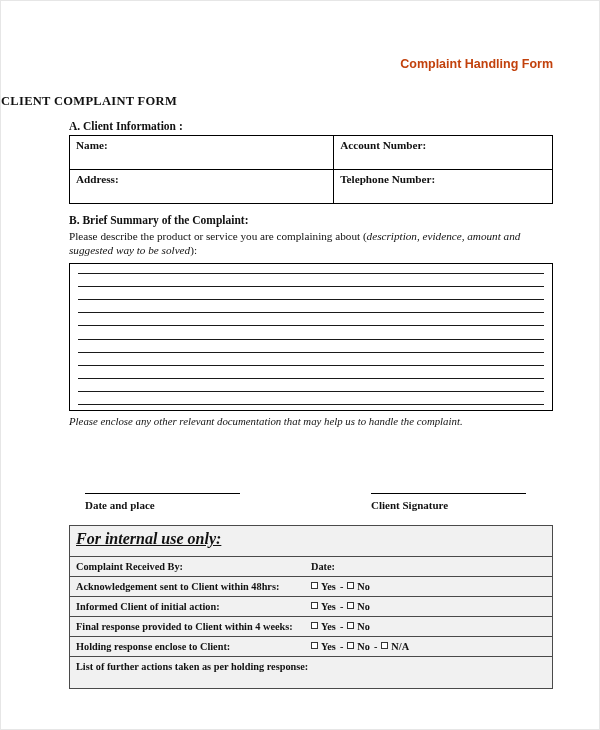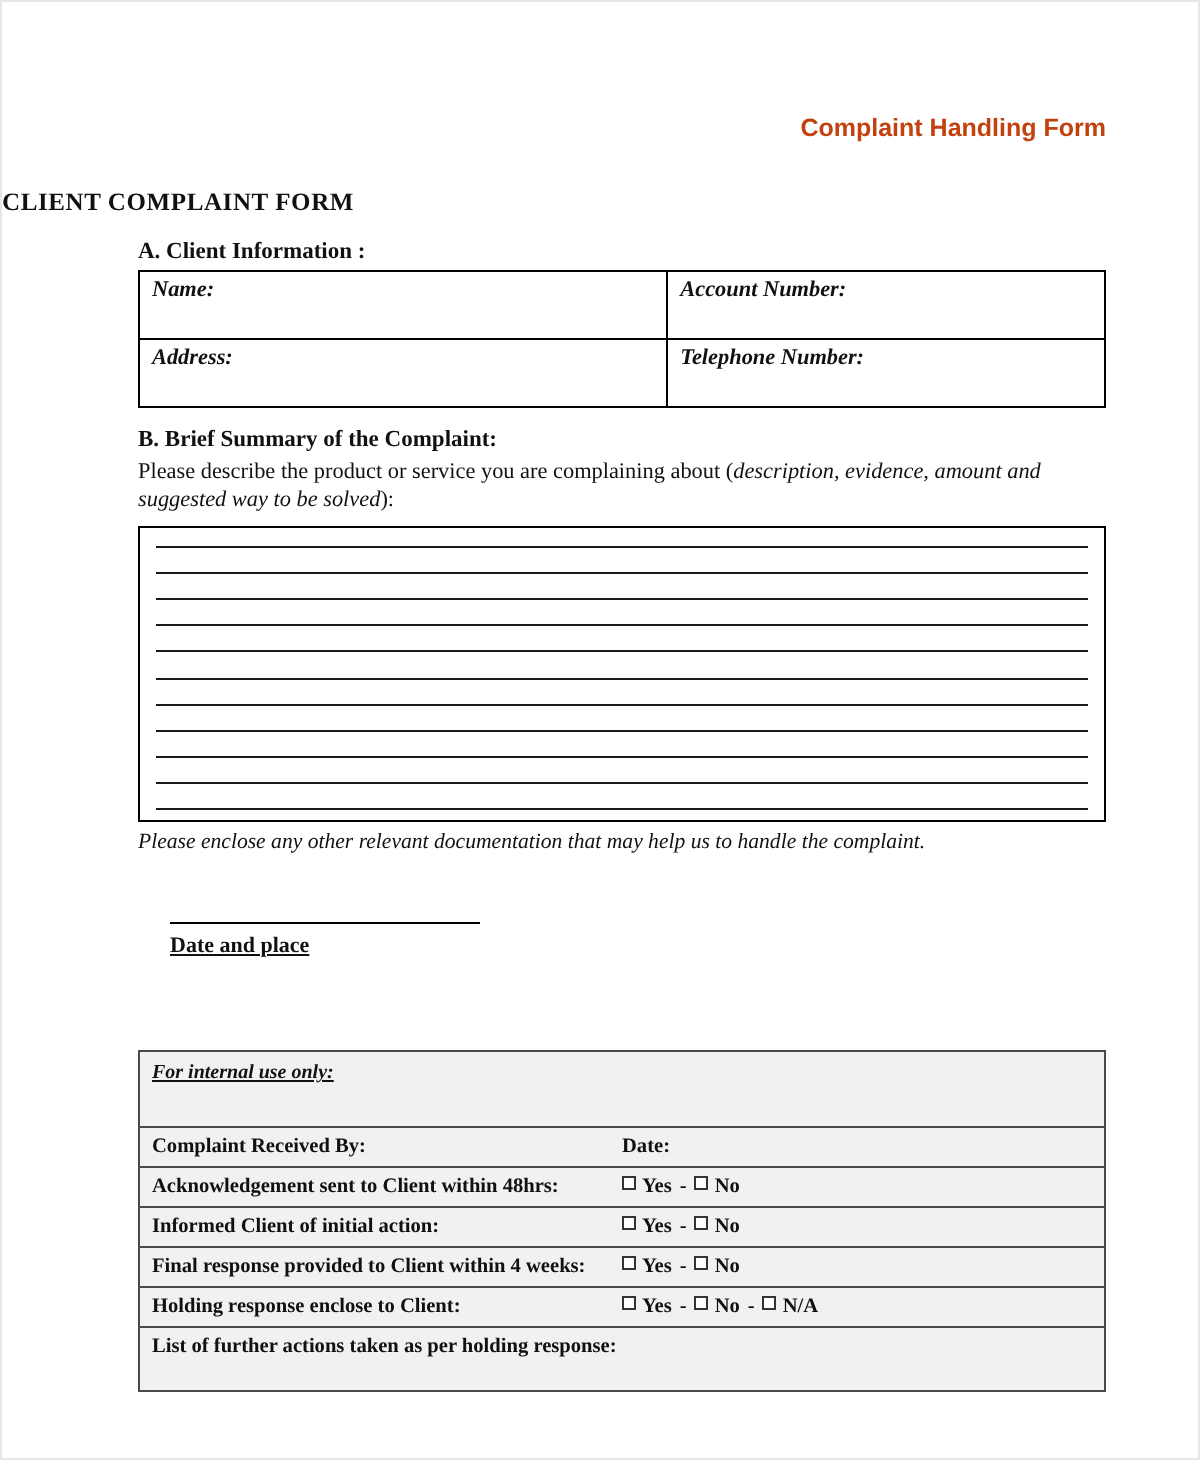--- a/index.html
+++ b/index.html
@@ -90,21 +90,20 @@
   .section-b-desc .em { font-style: italic; }
 
   
   #client-table {
     position: absolute;
     left: 68px;
     top: 134px;
     width: 484px;
     border-collapse: collapse;
     table-layout: fixed;
-    font-style: italic;
   }
   #client-table td {
     border: 1px solid #000000;
     height: 26px;
     padding: 3px 6px 4px 6px;
     font-size: 11.2px;
     font-weight: bold;
     vertical-align: top;
   }
   #client-table td.wide { width: 52%; }
@@ -135,22 +134,21 @@
     top: 414px;
     width: 490px;
     font-size: 10.8px;
     font-style: italic;
     white-space: nowrap;
   }
 
   
   .sig {
     position: absolute;
-    top: 460px;
-    text-decoration: underline;
+    top: 492px;
   }
   .sig .line {
     width: 155px;
     border-top: 1.4px solid #000000;
     height: 0;
   }
   .sig .cap {
     margin-top: 5px;
     font-size: 11px;
     font-weight: bold;
@@ -184,22 +182,22 @@
     padding-left: 0;
   }
   #internal-table td.col-left {
     border-right: none;
     width: 265px;
   }
   #internal-table tr.head td {
     font-style: italic;
     text-decoration: underline;
     padding-top: 4px;
-    padding-bottom: 20px;
-    font-size: 10px;
+    padding-bottom: 8px;
+    font-size: 16px;
     margin-left: 47px;
   }
   #internal-table tr.tall td {
     height: 24px;
     vertical-align: top;
     padding-top: 4px;
   }
   .sig-officer-l1 { display: block; }
   .sig-officer-l2 { display: block; }
   .opts { font-weight: bold; text-align: center; }
@@ -258,20 +256,24 @@
       <div class="rule" style="top: 126.9px;"></div>
       <div class="rule" style="top: 140px;"></div>
     </div>
 
   <div class="note-italic">Please enclose any other relevant documentation that may help us to handle the complaint.</div>
 
   <div class="sig" id="sig-date">
     <div class="line"></div>
     <div class="cap">Date and place</div>
   </div>
+  <div class="sig" id="sig-client">
+    <div class="line"></div>
+    <div class="cap">Client Signature</div>
+  </div>
 
   <table id="internal-table">
     <tbody>
       <tr class="head">
         <td colspan="2">For internal use only:</td>
       </tr>
 
       <tr>
         <td class="col-left">Complaint Received By:</td>
         <td class="col-right">Date:</td>

